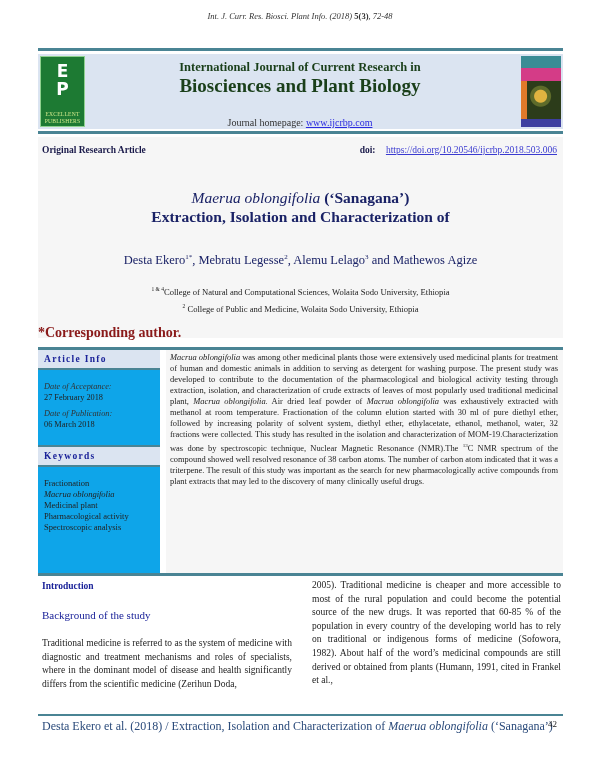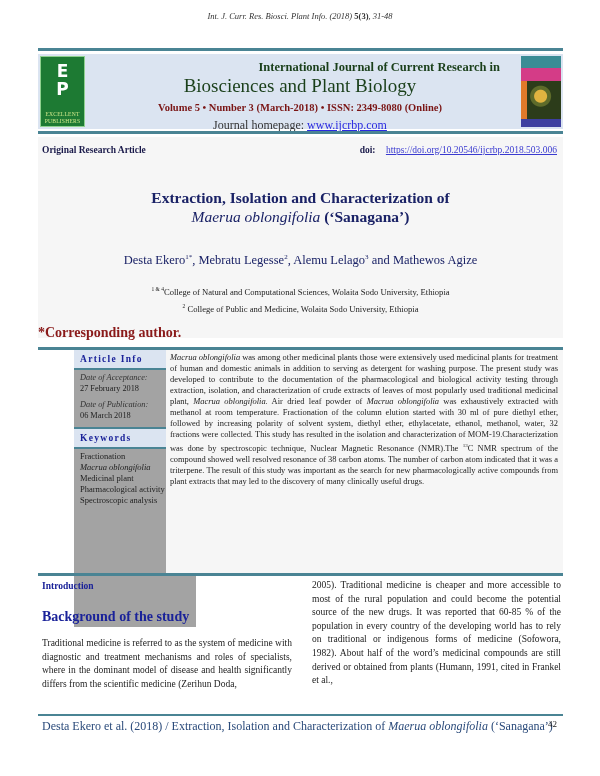--- a/index.html
+++ b/index.html
@@ -23,24 +23,24 @@
   }
   .logo .ep {
     position: absolute; left: 0; width: 100%; top: 4px; text-align: center;
     color: #fff; font-family: "DejaVu Sans", sans-serif; font-weight: bold; font-size: 17px; line-height: 18px;
   }
   .logo .pub {
     position: absolute; left: 0; width: 100%; bottom: 1px; text-align: center;
     color: #cfe88a; font-size: 5.6px; line-height: 7px; letter-spacing: 0.2px;
   }
   .banner-text { top: 60px; left: 100px; width: 400px; text-align: center; }
-  .jl1 { font-size: 12.5px; font-weight: bold; color: #1a3f1a; line-height: 15px; text-align: right; }
-  .jl2 { font-size: 19px; font-weight: normal; color: #1a3f1a; line-height: 22px; }
+  .jl1 { font-size: 12.5px; font-weight: bold; color: #1a3f1a; line-height: 15px; }
+  .jl2 { font-size: 19px; font-weight: bold; color: #1a3f1a; line-height: 22px; }
   .jl3 { font-size: 10.5px; font-weight: bold; color: #7a1515; line-height: 14px; margin-top: 4px; }
-  .jl4 { font-size: 12px; color: #333; line-height: 12px; margin-top: 4px; }
+  .jl4 { font-size: 10px; color: #333; line-height: 12px; margin-top: 20px; }
   .jl4 a { color: #2a2ae0; text-decoration: underline; }
   .cover {
     top: 56px; left: 521px; width: 40px; height: 71px; background: #3a8c95; overflow: hidden;
   }
   .cover .pink { position: absolute; top: 12px; left: 0; width: 100%; height: 13px; background: #d43c87; }
   .cover .side { position: absolute; top: 25px; left: 0; width: 6px; height: 38px; background: #e07a2a; }
   .cover .img { position: absolute; top: 25px; left: 6px; width: 34px; height: 38px;
     background: radial-gradient(circle at 40% 40%, #e0b440 0 6px, #5e6b2a 7px 10px, #2c3c1a 11px); }
   .cover .foot { position: absolute; bottom: 0; left: 0; width: 100%; height: 8px; background: #3d3fa0; }
 
@@ -49,68 +49,67 @@
   .doi { top: 145px; right: 43px; font-size: 9.5px; font-weight: bold; color: #1a1a4a; }
   .doi a { font-weight: normal; color: #3a3ad0; text-decoration: underline; margin-left: 8px; }
   .title { top: 188px; left: 38px; width: 525px; text-align: center; font-size: 15.5px; font-weight: bold; color: #1a2266; line-height: 19px; }
   .title i { font-weight: normal; }
   .authors { top: 253px; left: 38px; width: 525px; text-align: center; font-size: 12.5px; font-weight: normal; color: #1a2266; }
   .affil { top: 282px; left: 38px; width: 525px; text-align: center; font-size: 8.6px; color: #222; line-height: 14px; }
   .affil sup { font-size: 5.5px; }
   .corr { top: 325px; left: 38px; width: 525px; text-align: left; font-size: 14px; font-weight: bold; color: #8a1a1a; }
 
   .rule2 { top: 347px; }
-  .info-col { top: 350px; left: 38px; width: 122px; height: 277px; background: #a3a3a3; margin-left: 36px; }
+  .info-col { top: 350px; left: 38px; width: 122px; height: 223px; background: #0ea5e9; }
   .abs-col { top: 350px; left: 166px; width: 397px; height: 223px; background: #f6f6f6; }
   .sec-head {
     background: #dbe4f1; height: 18px; line-height: 18px; padding-left: 6px;
     font-size: 9.5px; font-weight: bold; color: #1a2299; letter-spacing: 1.3px;
     border-bottom: 2px solid #4a8494; box-sizing: content-box;
   }
-  .info-body { padding: 2px 6px; font-size: 8.3px; line-height: 11px; }
+  .info-body { padding: 11px 6px; font-size: 8.3px; line-height: 11px; }
   .info-body .lbl { font-style: italic; color: #333; }
   .info-body .val { color: #222; margin-bottom: 5px; }
   .kw-head { border-top: 2px solid #4a8494; margin-top: 2px; }
   .kw-list div { font-size: 8.5px; line-height: 11px; color: #222; }
   .abs-text {
     padding: 2px 5px 0 4px; font-size: 8.45px; line-height: 11.05px; text-align: justify; color: #222;
   }
   .rule3 { top: 573px; }
 
   .intro { top: 581px; left: 42px; font-size: 9.5px; font-weight: bold; color: #1a2299; }
-  .bg { top: 609px; left: 42px; font-size: 14px; font-weight: bold; color: #1a2299; }
+  .bg { top: 609px; left: 42px; font-size: 11px; font-weight: normal; color: #1a2299; }
   .col1 { top: 637px; left: 42px; width: 250px; font-size: 9.5px; line-height: 13.6px; text-align: justify; color: #222; }
   .col2 { top: 579px; left: 312px; width: 249px; font-size: 9.5px; line-height: 13.6px; text-align: justify; color: #222; }
   .foot-rule { top: 714px; left: 38px; width: 525px; height: 2px; background: #4a8494; }
   .foot-left { top: 719px; left: 42px; font-size: 12px; color: #2a4a7a; }
   .foot-page { top: 719px; right: 43px; font-size: 9px; color: #222; }
 </style>
 </head>
 <body>
 
 <div class="abs running-head">
   <span>Int. J. Curr. Res. Biosci. Plant Info.</span>
   <span>(2018)</span>
-  <b>5(3)</b><span>, 31-48</span>
+  <b>5(3)</b><span>, 72-48</span>
 </div>
 
 <div class="abs rule" style="top:48px;"></div>
 
 <div class="abs banner"></div>
 <div class="abs logo">
   <div class="ep"><span style="writing-mode:vertical-rl;text-orientation:upright;letter-spacing:-2px;">EP</span></div>
   <div class="pub">
     <div>EXCELLENT</div>
     <div>PUBLISHERS</div>
   </div>
 </div>
 <div class="abs banner-text">
   <div class="jl1">International Journal of Current Research in</div>
   <div class="jl2">Biosciences and Plant Biology</div>
-  <div class="jl3">Volume 5 • Number 3 (March-2018) • ISSN: 2349-8080 (Online)</div>
   <div class="jl4">
     <span>Journal homepage:</span>
     <a>www.ijcrbp.com</a>
   </div>
 </div>
 <div class="abs cover">
   <div class="pink"></div>
     <div class="side"></div>
     <div class="img"></div>
     <div class="foot"></div>
@@ -118,22 +117,22 @@
 
 <div class="abs rule" style="top:131px;"></div>
 
 <div class="abs head-panel"></div>
 <div class="abs art-type">Original Research Article</div>
 <div class="abs doi">
   <span>doi:</span>
   <a>https://doi.org/10.20546/ijcrbp.2018.503.006</a>
 </div>
 <div class="abs title">
+  <div><i>Maerua oblongifolia</i> <span>(‘Sanagana’)</span></div>
   <div>Extraction, Isolation and Characterization of</div>
-  <div><i>Maerua oblongifolia</i> <span>(‘Sanagana’)</span></div>
 </div>
 <div class="abs authors">
   <span>Desta Ekero</span><sup style="font-size:7px">1*</sup><span>, </span><span>Mebratu Legesse</span><sup style="font-size:7px">2</sup><span>, </span><span>Alemu Lelago</span><sup style="font-size:7px">3</sup><span> and </span><span>Mathewos Agize</span>
 </div>
 <div class="abs affil">
   <div><sup>1 &amp; 4</sup><span>College of Natural and Computational Sciences, Wolaita Sodo University, Ethiopia</span></div>
   <div><sup>2</sup> <span>College of Public and Medicine, Wolaita Sodo University, Ethiopia</span></div>
 </div>
 <div class="abs corr">*Corresponding author.</div>
 

